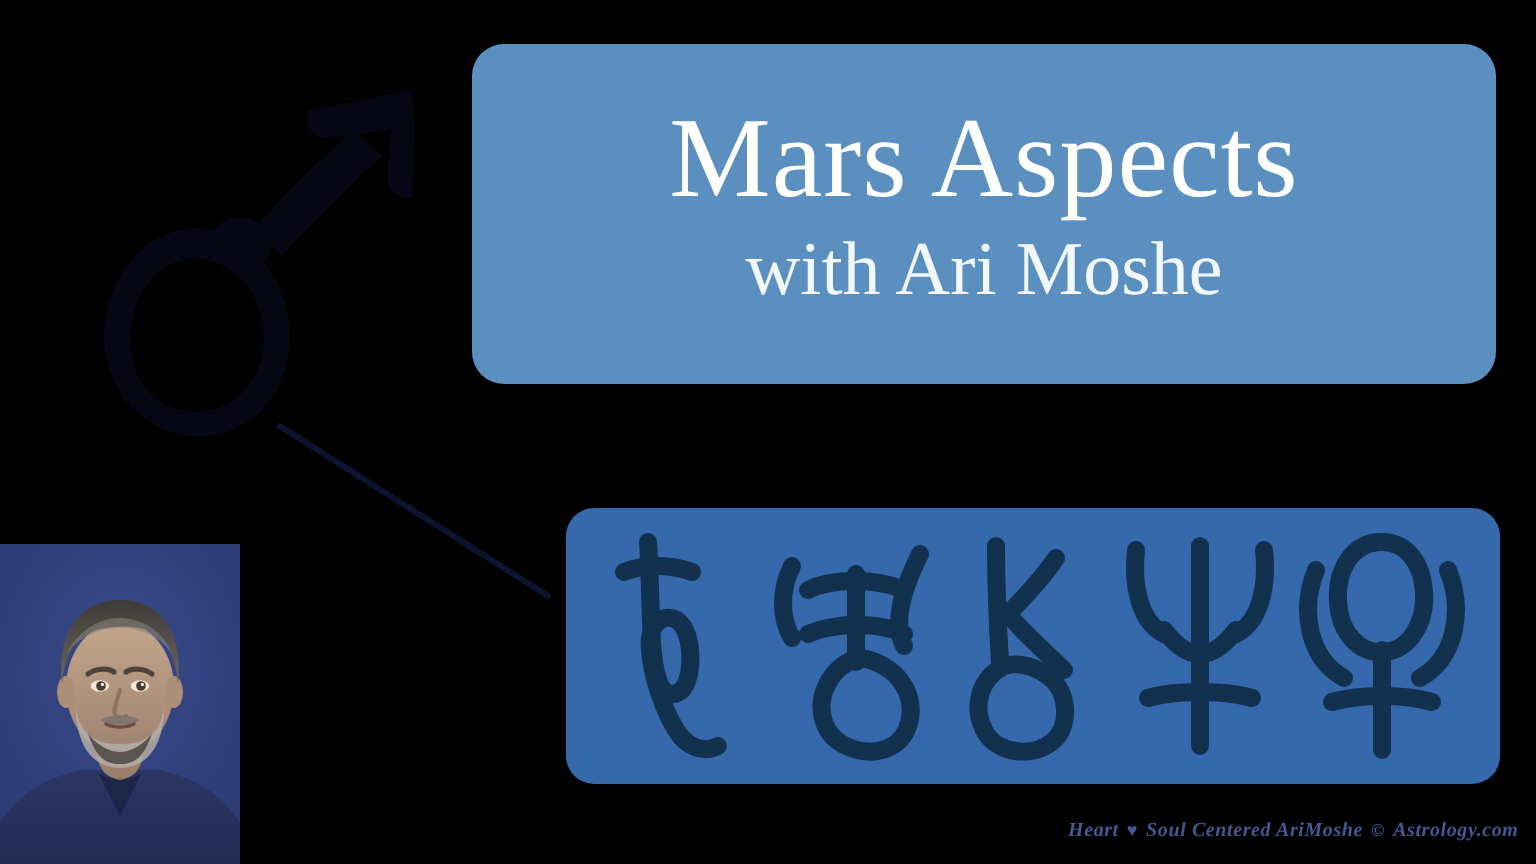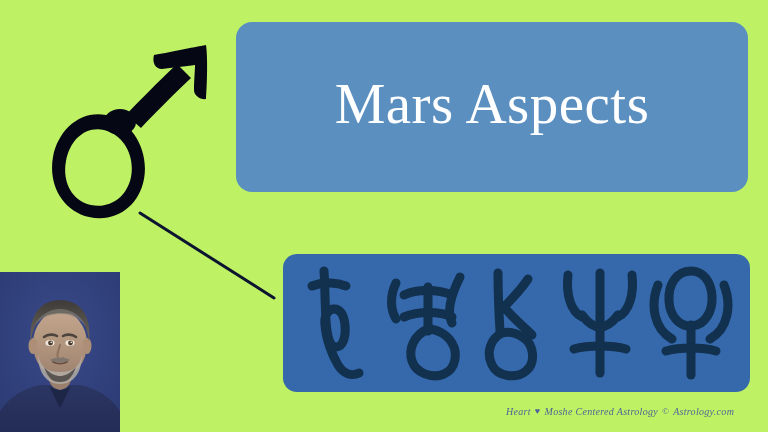--- a/index.html
+++ b/index.html
@@ -6,21 +6,21 @@
   html, body {
     margin: 0;
     padding: 0;
     background: #1e2a50;
   }
   #slide {
     position: relative;
     width: 768px;
     height: 432px;
     overflow: hidden;
-    background: #bef264;
+    background: #000000;
     font-family: "Liberation Serif", serif;
     user-select: none;
   }
 
   
   #title-panel {
     position: absolute;
     left: 236px;
     top: 22px;
     width: 512px;
@@ -99,34 +99,35 @@
     top: 272px;
     width: 120px;
     height: 160px;
     overflow: hidden;
   }
   #presenter svg { display: block; }
 
   
   #watermark {
     position: absolute;
-    left: 506px;
+    left: 534px;
     top: 406px;
     width: 228px;
     height: 18px;
     display: flex;
-    align-items: flex-start;
+    align-items: center;
     gap: 4px;
     color: #4a5c99;
     font-family: "Liberation Serif", serif;
     font-size: 10px;
     font-style: italic;
     letter-spacing: 0.3px;
     white-space: nowrap;
     opacity: 0.95;
+    font-weight: bold;
   }
   #watermark .wm-heart { font-size: 9px; }
   #watermark .wm-copy { font-size: 9px; }
 </style>
 </head>
 <body>
 
 <div id="slide">
 
   <div id="mars-symbol">
@@ -143,20 +144,21 @@
       <ellipse cx="86" cy="88" rx="16" ry="13" fill="#050814"></ellipse>
     </svg>
   </div>
 
   <svg id="pointer-line" viewBox="0 0 190 120">
     <line x1="20" y1="18" x2="154" y2="103" stroke="#0c1430" stroke-width="3" stroke-linecap="round"></line>
   </svg>
 
   <div id="title-panel">
     <div id="title-main">Mars Aspects</div>
+    <div id="title-sub">with Ari Moshe</div>
   </div>
 
   <div id="glyph-panel">
 
     <svg class="glyph" width="78" height="120" viewBox="0 0 78 120">
       <g fill="none" stroke="#11314f" stroke-width="9" stroke-linecap="round" stroke-linejoin="round">
         <path d="M12 23 C24 18 38 20 46 23"></path>
         <path d="M24 8 C25 22 25 42 26 58 C27 74 30 84 36 84 C43 84 46 74 45 62 C44 52 40 45 33 46 C27 47 24 54 25 62
                  C26 76 32 92 38 102 C43 110 51 114 59 110"></path>
       </g>
@@ -260,18 +262,18 @@
       <path d="M44 95 C48 106 52 110 60 110 C68 110 72 106 76 95 C70 102 64 104 60 104 C56 104 50 102 44 95 Z" fill="#5a5550"></path>
       <path d="M50 88 C54 85 66 85 70 88 C66 91 54 91 50 88 Z" fill="#7d776f"></path>
 
       <path d="M53 90 C57 92 63 92 67 90" stroke="#6b4f43" stroke-width="1.8" fill="none" stroke-linecap="round"></path>
     </svg>
   </div>
 
   <div id="watermark">
     <span>Heart</span>
     <span class="wm-heart">♥</span>
-    <span>Moshe Centered Astrology</span>
+    <span>Soul Centered AriMoshe</span>
     <span class="wm-copy">©</span>
     <span>Astrology.com</span>
   </div>
 
 </div>
 
 </body></html>

